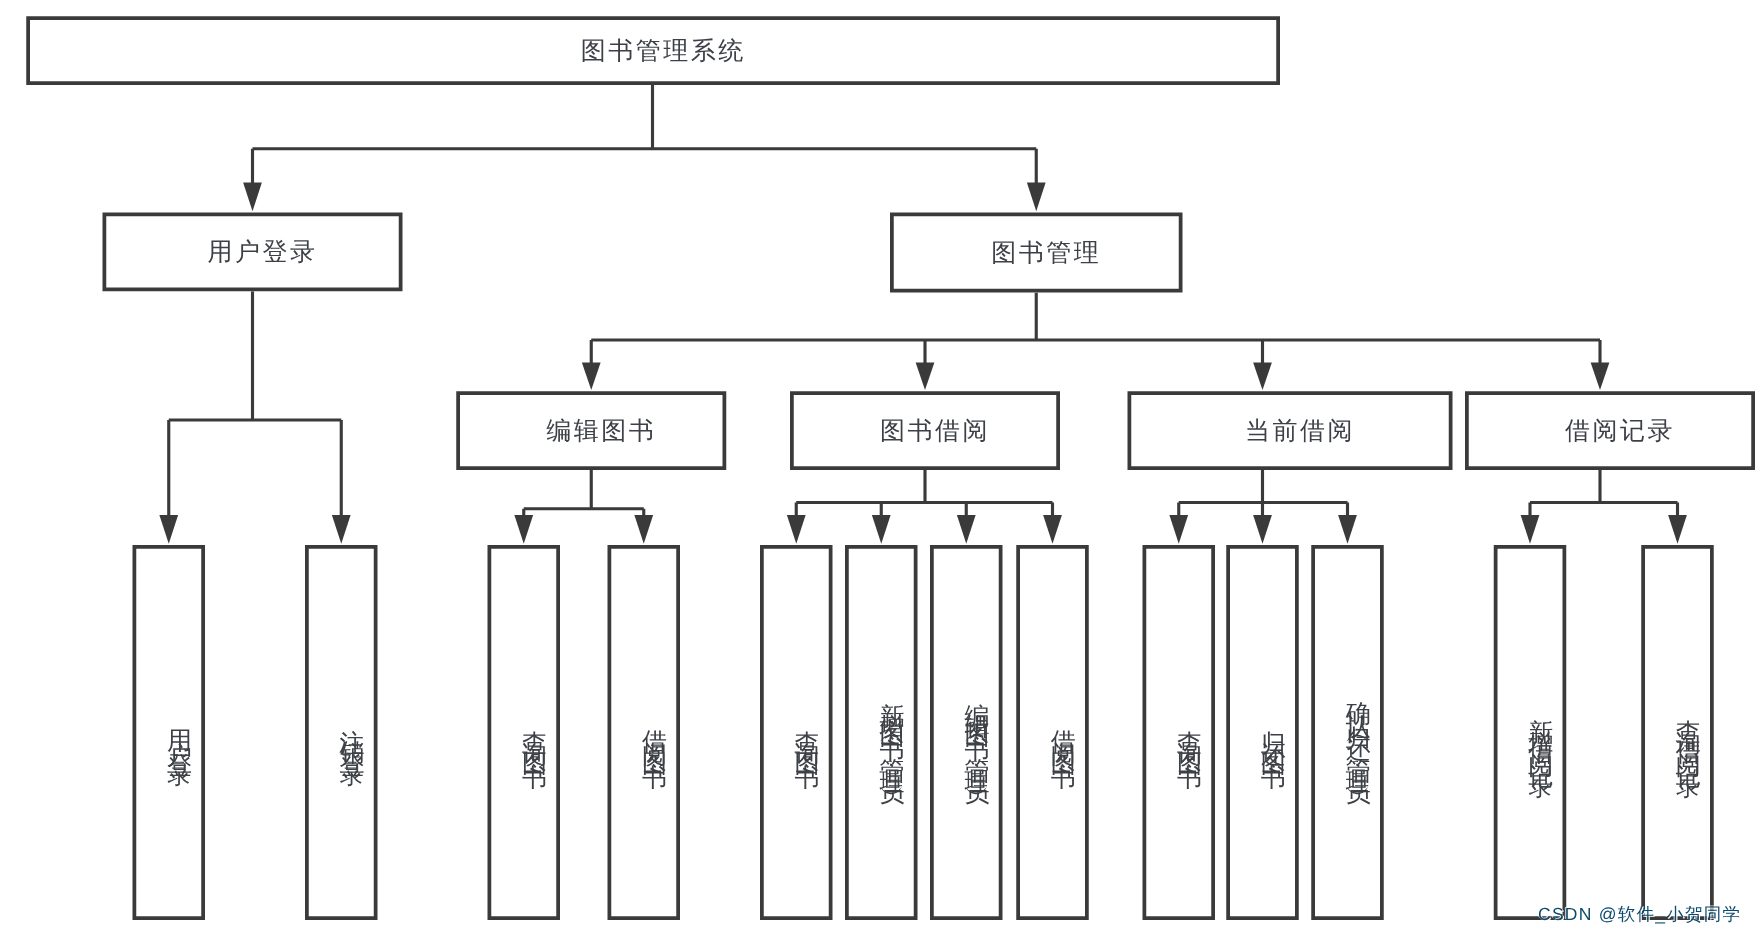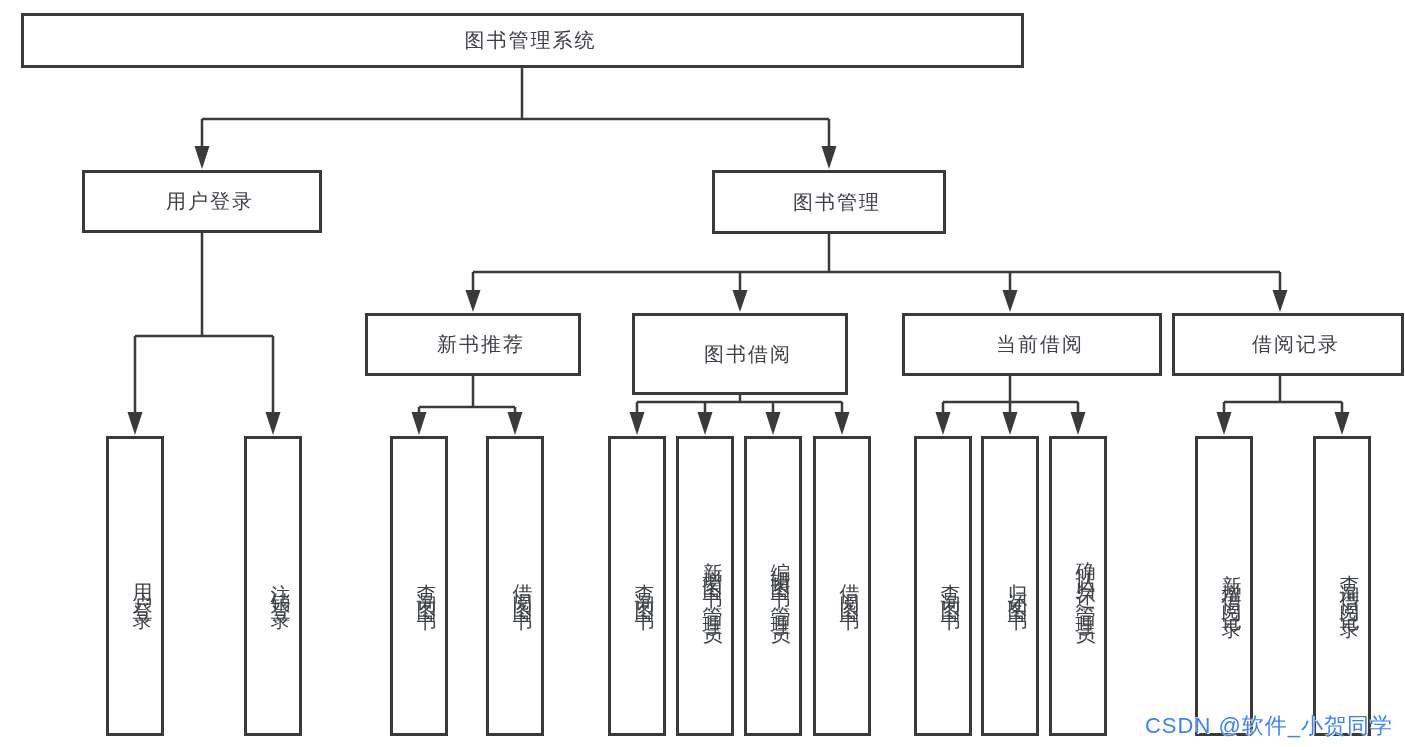--- a/index.html
+++ b/index.html
@@ -44,22 +44,22 @@
     font-size: 20px;
     letter-spacing: 9px;
     line-height: 1;
     white-space: nowrap;
   }
   .watermark {
     position: absolute;
     right: 12px;
     bottom: 6px;
     z-index: 3;
-    font-size: 22px;
-    color: #3b82f6;
+    font-size: 14px;
+    color: #0c4a6e;
     letter-spacing: 1px;
     text-shadow: 1px 1px 0 #ffffff, -1px -1px 0 rgba(255,255,255,0.7);
     white-space: nowrap;
   }
 </style>
 </head>
 <body>
 
 <div class="canvas">
 
@@ -104,23 +104,23 @@
   </div>
 
   <div class="box h" style="left:82px;top:170px;width:240px;height:63px">
     <span class="lbl">用户登录</span>
   </div>
   <div class="box h" style="left:712px;top:170px;width:234px;height:64px">
     <span class="lbl">图书管理</span>
   </div>
 
   <div class="box h" style="left:365px;top:313px;width:216px;height:63px">
-    <span class="lbl">新书推荐</span>
+    <span class="lbl">编辑图书</span>
   </div>
-  <div class="box h" style="left:632px;top:313px;width:216px;height:82px">
+  <div class="box h" style="left:632px;top:313px;width:216px;height:63px">
     <span class="lbl">图书借阅</span>
   </div>
   <div class="box h" style="left:902px;top:313px;width:260px;height:63px">
     <span class="lbl">当前借阅</span>
   </div>
   <div class="box h" style="left:1172px;top:313px;width:232px;height:63px">
     <span class="lbl">借阅记录</span>
   </div>
 
   <div class="box v" style="left:106px;top:436px;width:58px;height:300px">

